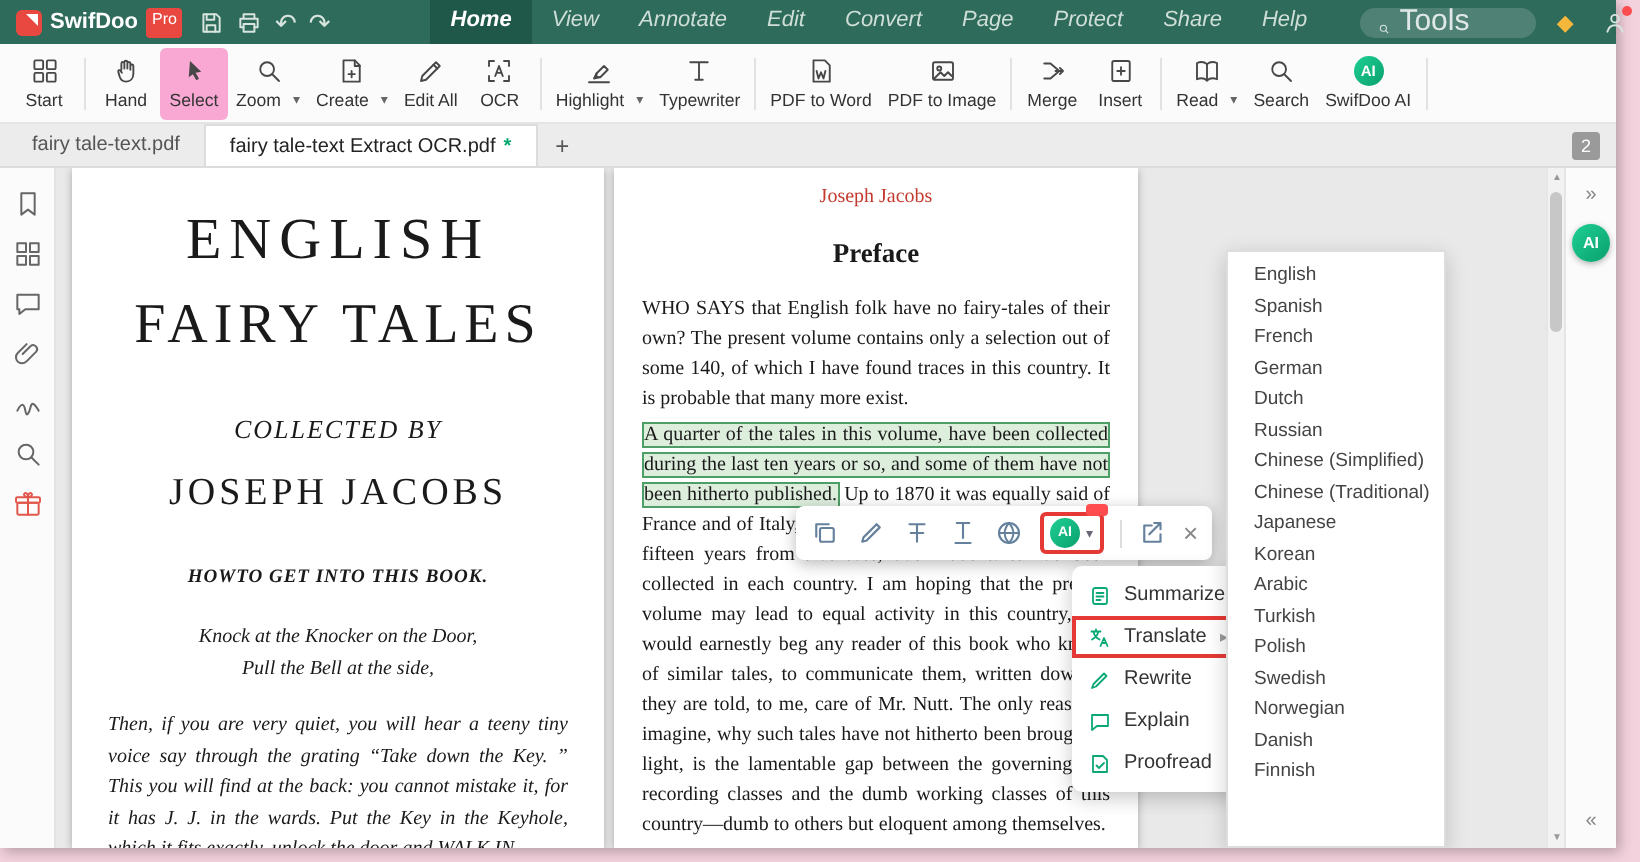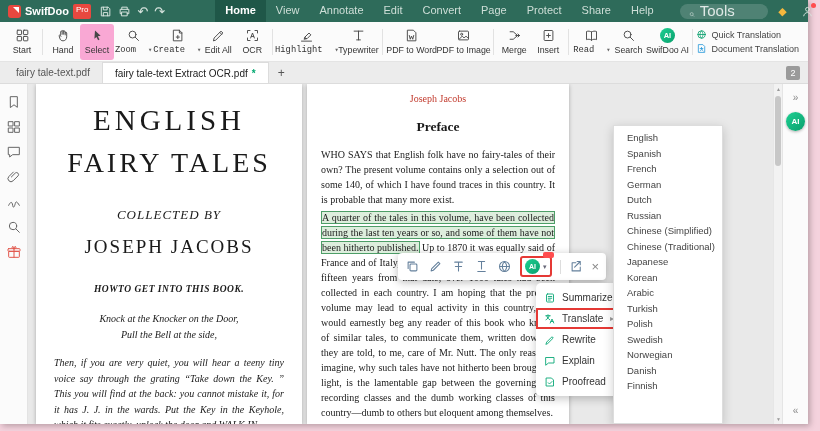--- a/index.html
+++ b/index.html
@@ -10,37 +10,37 @@
   
   .titlebar { height:22px; background:#2e6b5a; display:flex; align-items:center; color:#d9e5df; font-size:11px; padding:0 8px; gap:6px; }
   .brand { display:flex; align-items:center; gap:4px; margin-right:2px; }
   .brand-logo { width:13px; height:13px; background:#e8483f; border-radius:3px; position:relative; }
   .brand-logo::after { content:""; position:absolute; right:2px; top:2px; border:3px solid #fff; border-left-color:transparent; border-bottom-color:transparent; }
   .brand-name { color:#fff; font-weight:bold; }
   .brand-badge { background:#e8483f; color:#fff; font-size:8px; padding:0 3px; border-radius:2px; height:15px; line-height:11px; }
   .tb-ic { width:18px; height:18px; display:inline-flex; align-items:center; justify-content:center; color:#d9e5df; cursor:pointer; }
   .tb-ic svg { width:13px; height:13px; fill:none; stroke:currentColor; stroke-width:1.8; stroke-linecap:round; stroke-linejoin:round; }
   .glyph { font-size:13px; line-height:1; }
-  .menus { display:flex; margin-left:44px; height:24px; }
+  .menus { display:flex; margin-left:44px; height:24px;font-style:italic; }
   .menu { padding:0 10px; line-height:22px; color:#cfdfd8; cursor:pointer; white-space:nowrap; }
   .menu.active { background:#1f5748; color:#fff; font-weight:bold; }
   .tb-search { margin-left:10px; display:flex; align-items:flex-end; gap:5px; background:rgba(255,255,255,.16); border-radius:9px; height:15px; padding:0 9px; font-size:15px; color:rgba(255,255,255,.82); min-width:88px; cursor:text; }
   .tb-search svg { width:9px; height:9px; fill:none; stroke:rgba(255,255,255,.8); stroke-width:2; }
   .tb-right { margin-left:auto; display:flex; align-items:center; gap:7px; }
   .premium { color:#f5b83d; font-size:11px; }
   .user { position:relative; }
   .user .dot { position:absolute; top:1px; right:1px; width:5px; height:5px; background:#ff4d4f; border-radius:50%; }
 
   
   .ribbon { position:absolute; top:22px; left:0; right:0; height:40px; background:#fbfbfb; border-bottom:1px solid #e4e4e4; display:flex; align-items:center; padding:0 5px; overflow:hidden; }
   .tb-btn { display:flex; flex-direction:column; align-items:center; justify-content:center; min-width:34px; height:36px; gap:2px; font-size:8.8px; color:#333; background:none; border:none; border-radius:3px; padding:0 4px; cursor:pointer; white-space:nowrap; font-family:inherit; }
   .tb-btn.active { background:#f9a8d4; }
   .tb-btn svg { width:15px; height:15px; fill:none; stroke:#474747; stroke-width:1.5; stroke-linecap:round; stroke-linejoin:round; }
   .tb-btn .fillic { fill:#474747; stroke:none; }
-  .lblrow { display:flex; align-items:center; gap:12px;font-family:Liberation Mono, monospace; }
+  .lblrow { display:flex; align-items:center; gap:6px; }
   .caret { font-style:normal; font-size:7px; color:#666; }
   .sep { width:1px; height:26px; background:#e2e2e2; margin:0 3px; flex:0 0 1px; }
   .ai-circle { width:15px; height:15px; border-radius:50%; background:linear-gradient(135deg,#1ecf92,#0aa06d); color:#fff; font-size:7.5px; font-weight:bold; display:flex; align-items:center; justify-content:center; }
   .ribbon-right { margin-left:auto; display:flex; flex-direction:column; gap:3px; padding-right:4px; }
   .ra { display:flex; align-items:center; gap:4px; font-size:9px; color:#444; cursor:pointer; white-space:nowrap; }
   .ra svg { width:11px; height:11px; fill:none; stroke-width:1.8; stroke-linecap:round; }
   .ra.q svg { stroke:#0aa06d; }
   .ra.d svg { stroke:#2e9cdb; }
 
   
@@ -291,36 +291,20 @@
           <circle cx="10.5" cy="10.5" r="5.5"></circle>
           <path d="M14.8 14.8L20 20"></path>
         </svg>
       <span>Search</span>
     </button>
     <button class="tb-btn">
       <span class="ai-circle">AI</span>
       <span>SwifDoo AI</span>
     </button>
     <span class="sep"></span>
-    <div class="ribbon-right">
-      <div class="ra q">
-        <svg viewBox="0 0 24 24">
-            <circle cx="12" cy="12" r="8"></circle>
-            <path d="M4 12h16M12 4c-4.5 5-4.5 11 0 16M12 4c4.5 5 4.5 11 0 16"></path>
-          </svg>
-        <span>Quick Translation</span>
-      </div>
-      <div class="ra d">
-        <svg viewBox="0 0 24 24">
-            <path d="M6 3.5h9l4 4V20.5H6z"></path>
-            <path d="M9 12h6M12 9.5V12c0 2.5-1.5 4.5-3 5.5M12 12c.5 2.5 2 4.5 3.5 5.5"></path>
-          </svg>
-        <span>Document Translation</span>
-      </div>
-    </div>
   </div>
 
   <div class="tabbar">
     <div class="tab">
       <span>fairy tale-text.pdf</span>
     </div>
     <div class="tab active">
       <span>fairy tale-text Extract OCR.pdf</span>
       <span class="modified">*</span>
     </div>

